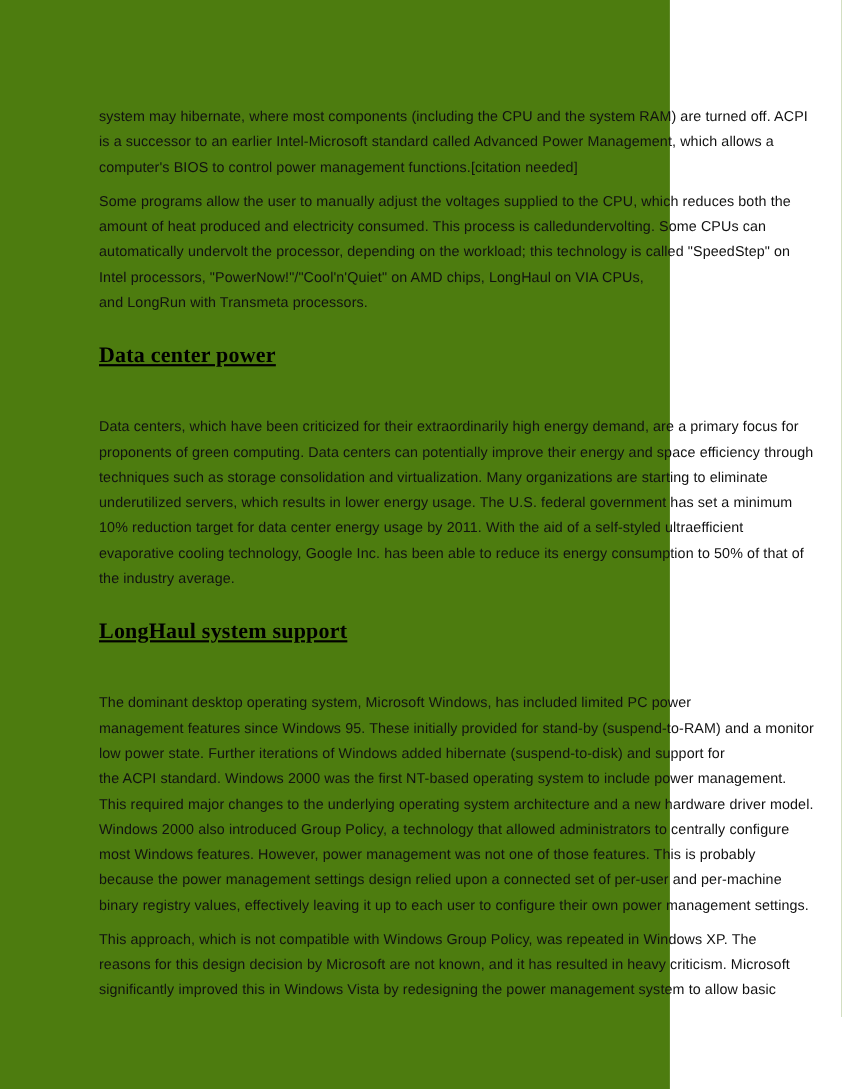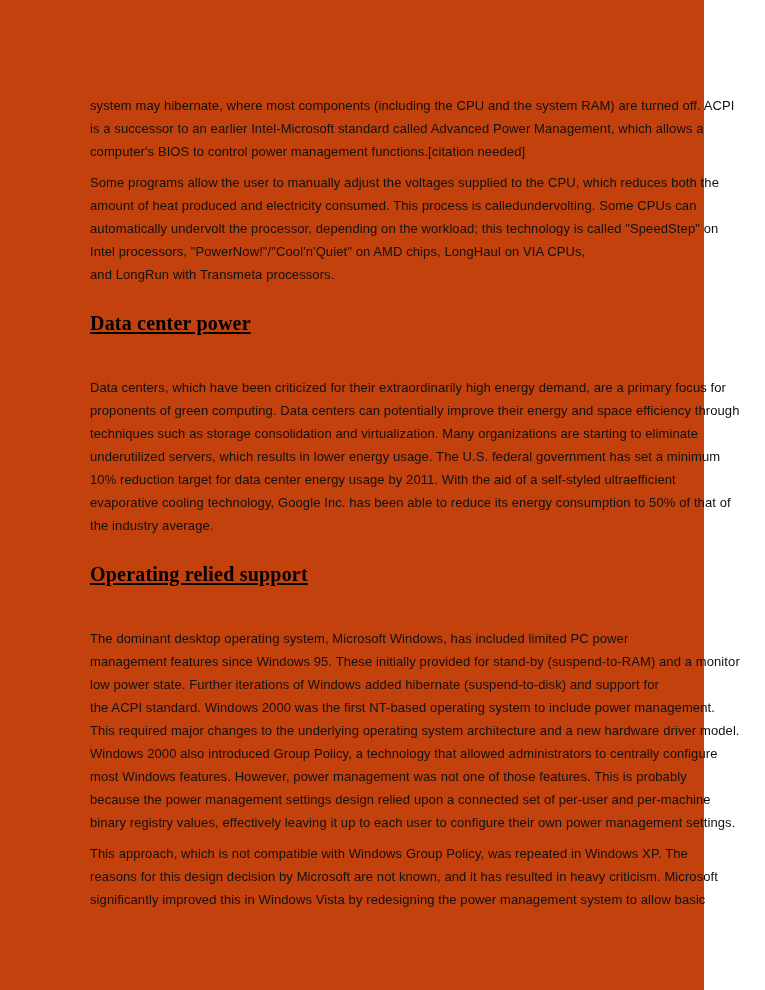--- a/index.html
+++ b/index.html
@@ -9,24 +9,24 @@
   }
   body {
     width: 765px;
     height: 990px;
     overflow: hidden;
     font-family: "Liberation Sans", sans-serif;
     color: #111111;
   }
   .doc-page {
     box-sizing: border-box;
-    width: 704px;
+    width: 609px;
     height: 990px;
     padding: 94px 0 0 90px;
-    background: #c2410c;
+    background: #4d7c0f;
   }
   .body-text {
     margin: 0 0 8px 0;
     font-size: 13px;
     line-height: 23px;
     letter-spacing: 0.1px;
     white-space: pre;       
     color: #111111;
   }
   .section-heading {
@@ -60,21 +60,21 @@
   <h2 class="section-heading">Data center power</h2>
 
   <p class="body-text">Data centers, which have been criticized for their extraordinarily high energy demand, are a primary focus for
 proponents of green computing. Data centers can potentially improve their energy and space efficiency through
 techniques such as storage consolidation and virtualization. Many organizations are starting to eliminate
 underutilized servers, which results in lower energy usage. The U.S. federal government has set a minimum
 10% reduction target for data center energy usage by 2011. With the aid of a self-styled ultraefficient
 evaporative cooling technology, Google Inc. has been able to reduce its energy consumption to 50% of that of
 the industry average.</p>
 
-  <h2 class="section-heading">Operating relied support</h2>
+  <h2 class="section-heading">LongHaul system support</h2>
 
   <p class="body-text">The dominant desktop operating system, Microsoft Windows, has included limited PC power
 management features since Windows 95. These initially provided for stand-by (suspend-to-RAM) and a monitor
 low power state. Further iterations of Windows added hibernate (suspend-to-disk) and support for
 the ACPI standard. Windows 2000 was the first NT-based operating system to include power management.
 This required major changes to the underlying operating system architecture and a new hardware driver model.
 Windows 2000 also introduced Group Policy, a technology that allowed administrators to centrally configure
 most Windows features. However, power management was not one of those features. This is probably
 because the power management settings design relied upon a connected set of per-user and per-machine
 binary registry values, effectively leaving it up to each user to configure their own power management settings.</p>

